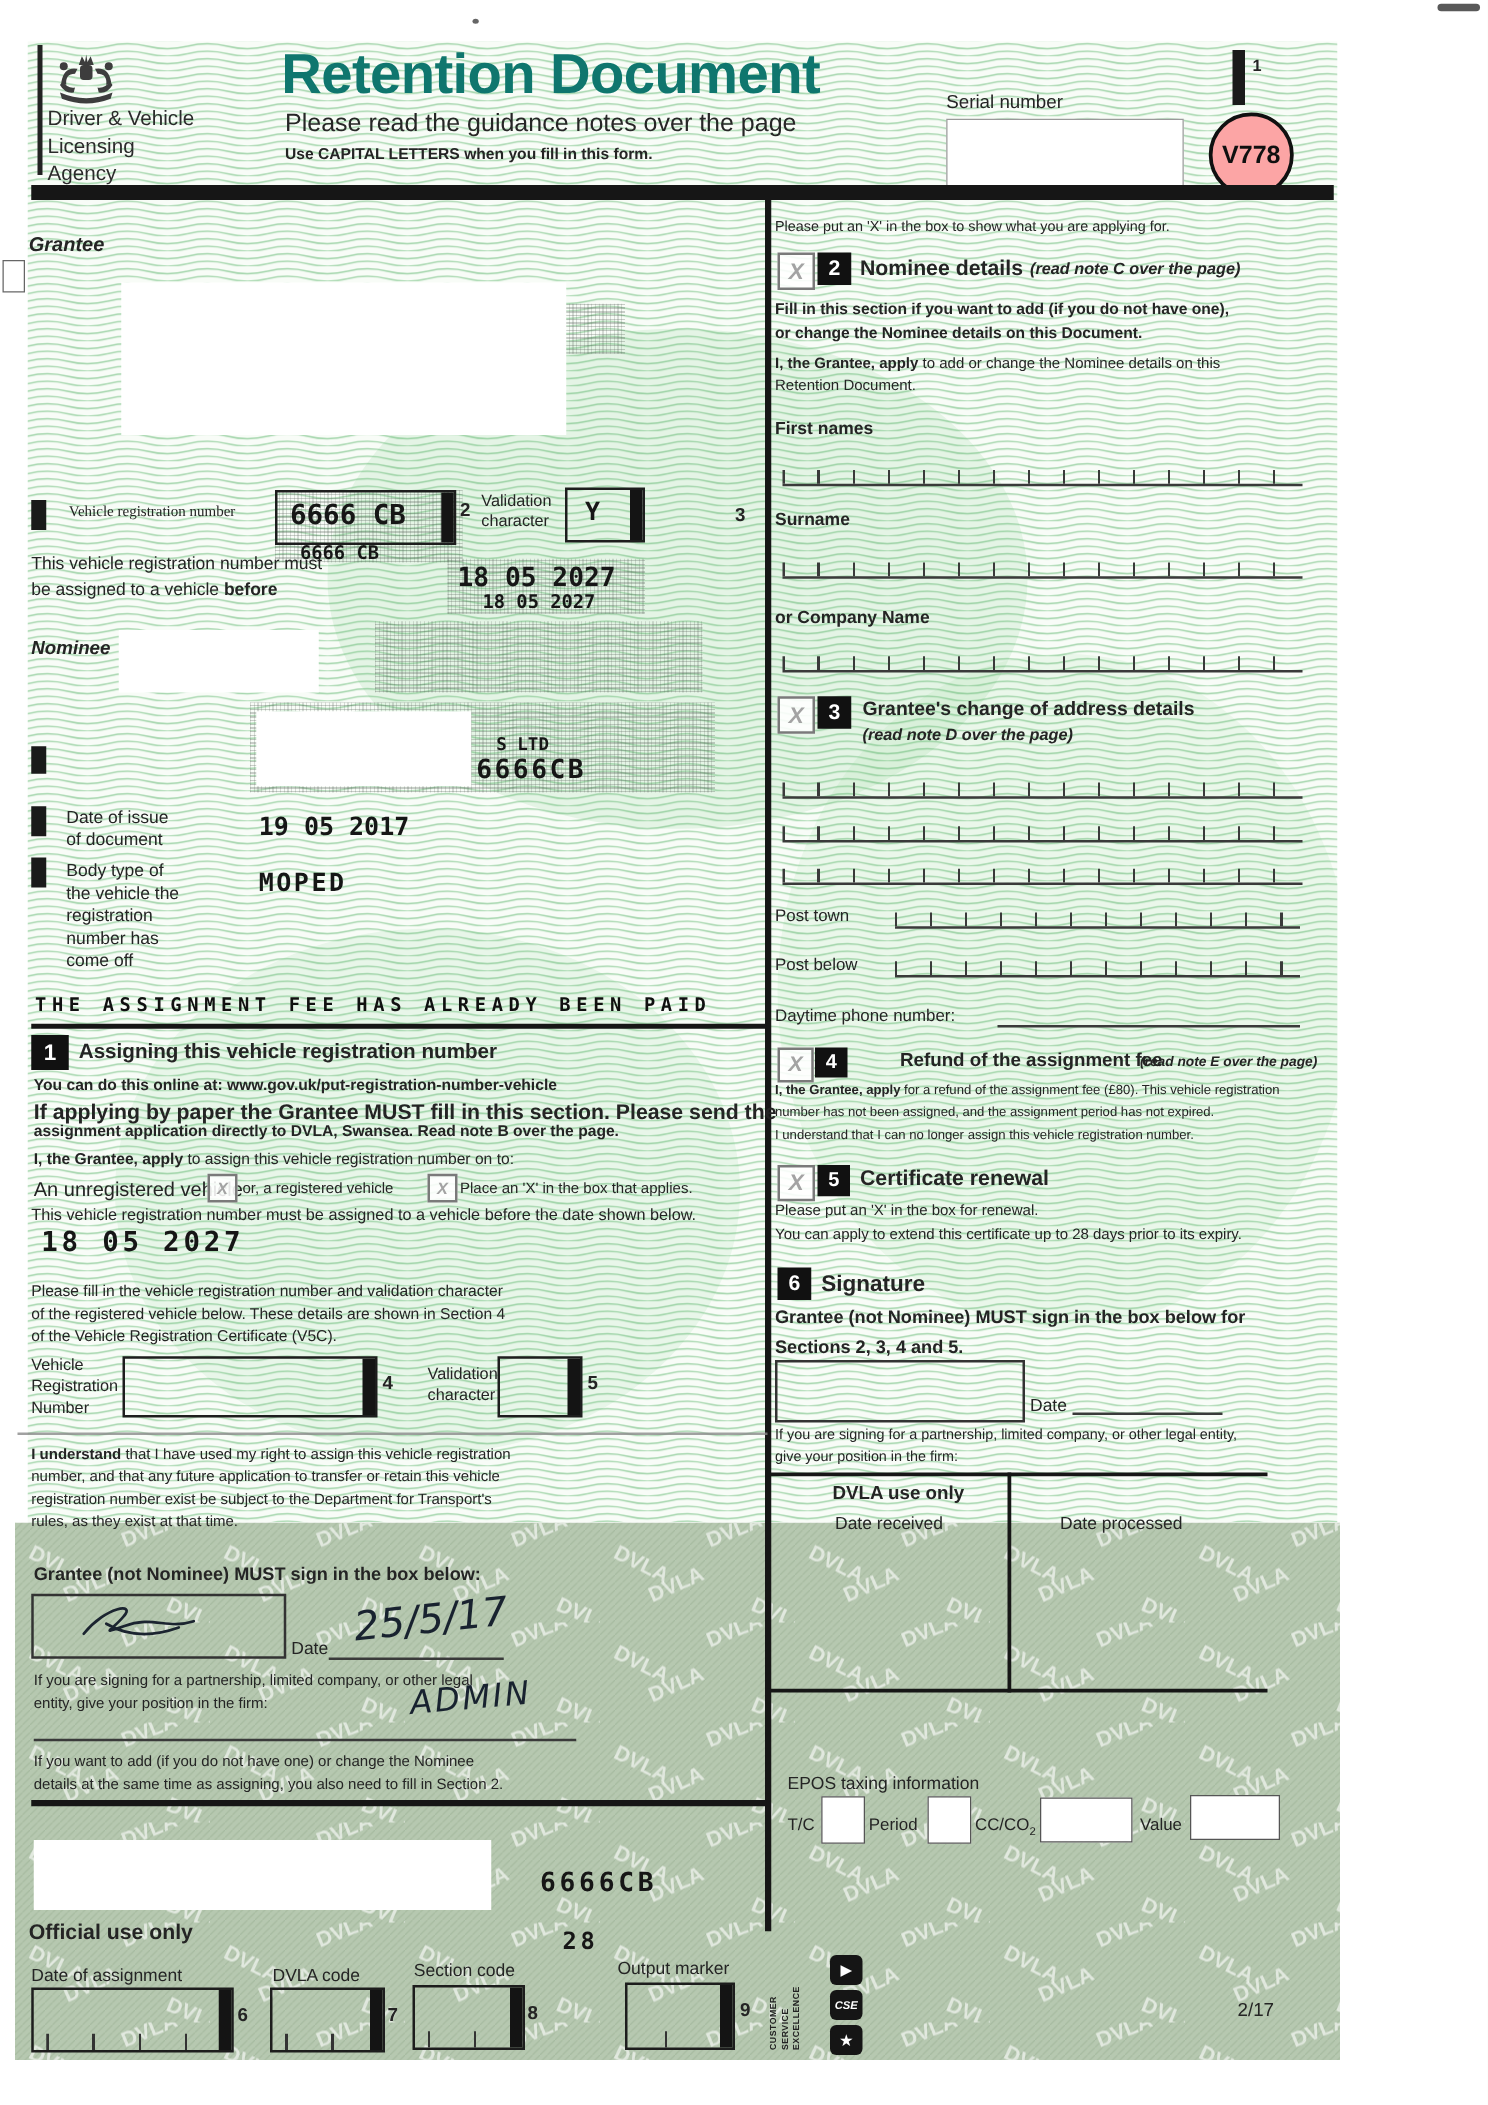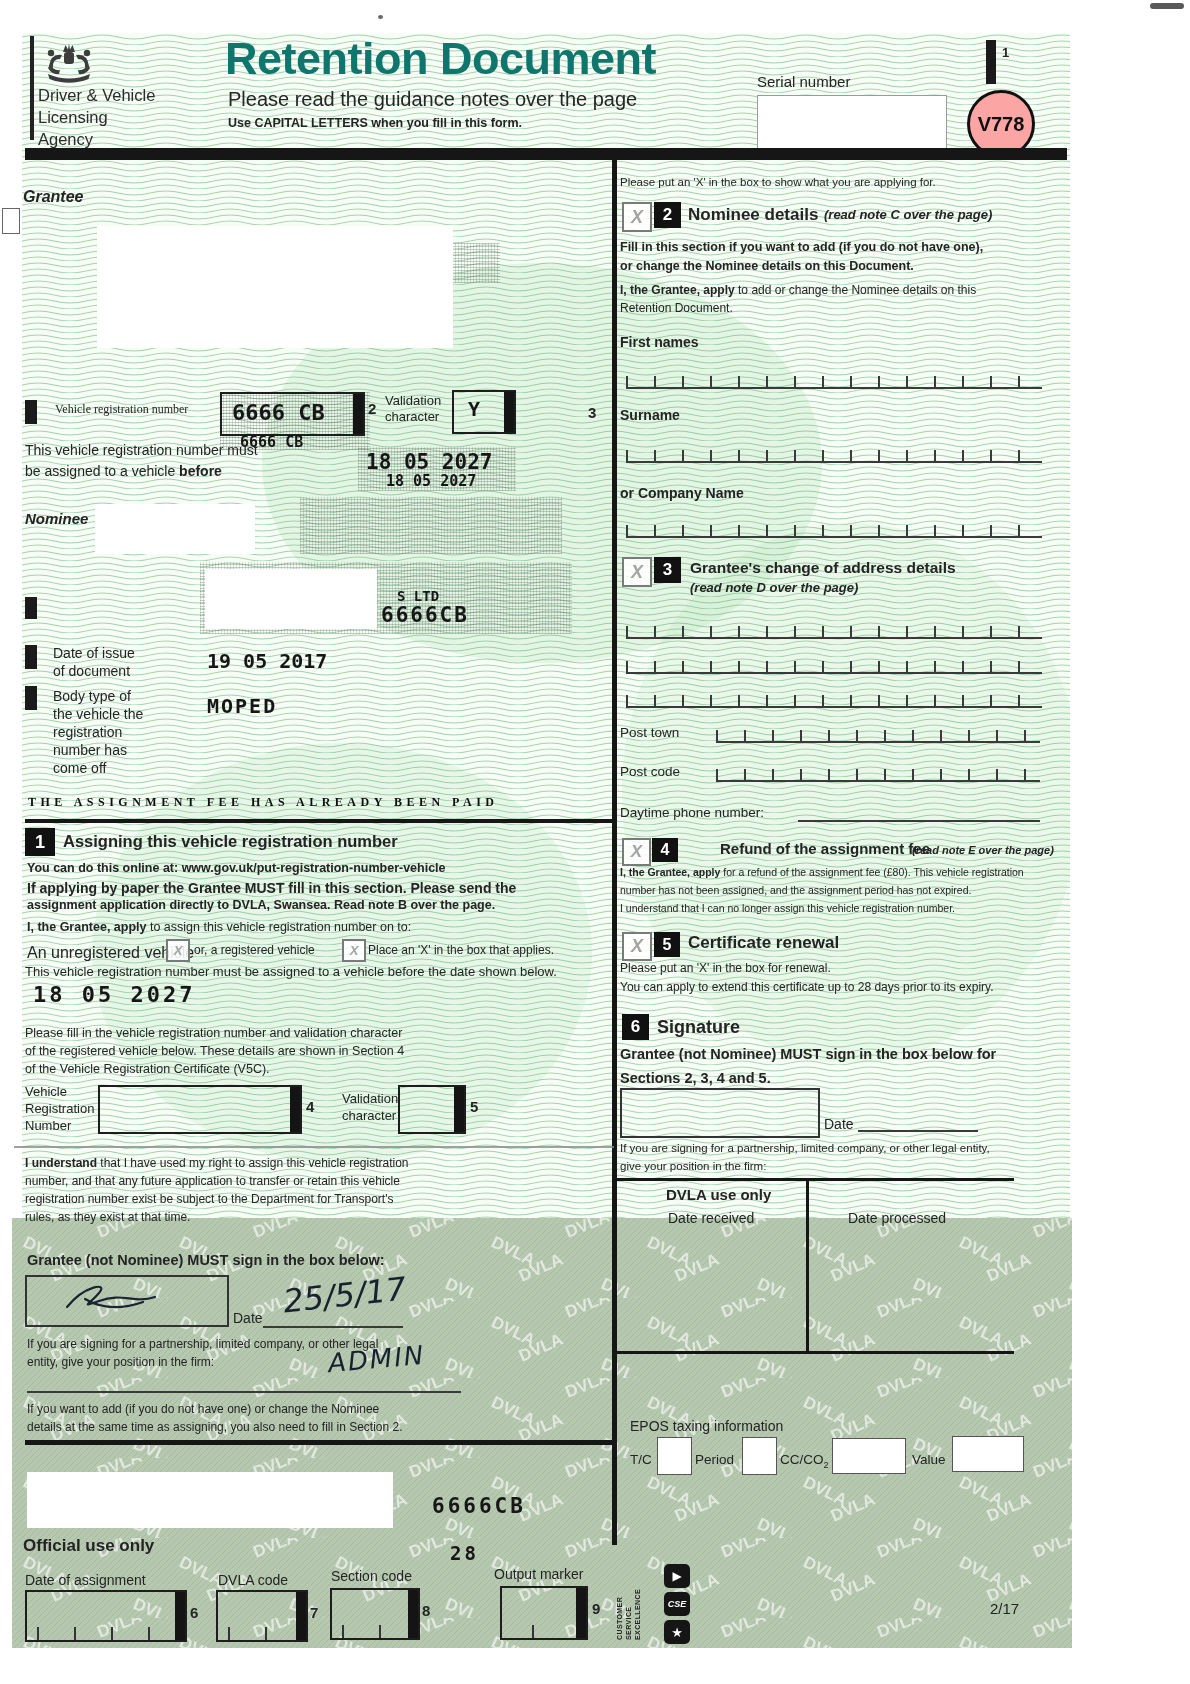--- a/index.html
+++ b/index.html
@@ -163,27 +163,27 @@
 <div class="t" style="left:53px;top:663px;font-size:14px;">of document</div>
 <div class="t mono" style="left:207px;top:650px;font-size:20px;">19 05 2017</div>
 
 <div class="t" style="left:53px;top:688px;font-size:14px;">Body type of</div>
 <div class="t" style="left:53px;top:706px;font-size:14px;">the vehicle the</div>
 <div class="t" style="left:53px;top:724px;font-size:14px;">registration</div>
 <div class="t" style="left:53px;top:742px;font-size:14px;">number has</div>
 <div class="t" style="left:53px;top:760px;font-size:14px;">come off</div>
 <div class="t mono" style="left:207px;top:695px;font-size:20px;letter-spacing:2px;">MOPED</div>
 
-<div class="t mono" style="left:28px;top:796px;font-size:12px;letter-spacing:4.5px;color:#101010;font-family:Liberation Serif, serif;">THE ASSIGNMENT FEE HAS ALREADY BEEN PAID</div>
+<div class="t mono" style="left:28px;top:796px;font-size:15px;letter-spacing:4.5px;color:#101010;">THE ASSIGNMENT FEE HAS ALREADY BEEN PAID</div>
 <div class="rule" style="left:25px;top:819px;width:588px;height:4px;"></div>
 
 <div class="nbox" style="left:25px;top:828px;width:30px;height:28px;font-size:18px;">1</div>
 <div class="t b" style="left:63px;top:832px;font-size:16.5px;">Assigning this vehicle registration number</div>
 <div class="t b" style="left:27px;top:861px;font-size:12.5px;">You can do this online at: www.gov.uk/put-registration-number-vehicle</div>
-<div class="t b" style="left:27px;top:880px;font-size:14px;">If applying by paper the Grantee MUST fill in this section. Please send the</div>
+<div class="t b" style="left:27px;top:880px;font-size:17px;">If applying by paper the Grantee MUST fill in this section. Please send the</div>
 <div class="t b" style="left:27px;top:898px;font-size:12.5px;">assignment application directly to DVLA, Swansea. Read note B over the page.</div>
 <div class="t" style="left:27px;top:920px;font-size:12.5px;">
   <span class="b">I, the Grantee, apply</span><span> to assign this vehicle registration number on to:</span>
 </div>
 <div class="t" style="left:27px;top:944px;font-size:16px;">An unregistered vehicle</div>
 <div class="xbox" style="left:166px;top:939px;width:20px;height:19px;font-size:13px;">
   <span>X</span>
 </div>
 <div class="t" style="left:194px;top:944px;font-size:12px;">or, a registered vehicle</div>
 <div class="xbox" style="left:342px;top:939px;width:20px;height:19px;font-size:13px;">
@@ -301,21 +301,21 @@
   <span>X</span>
 </div>
 <div class="nbox" style="left:654px;top:557px;width:27px;height:26px;font-size:17px;">3</div>
 <div class="t b" style="left:690px;top:559px;font-size:15.5px;">Grantee's change of address details</div>
 <div class="t b i" style="left:690px;top:581px;font-size:13px;">(read note D over the page)</div>
 <div class="comb" style="left:626px;top:622px;width:416px;height:15px;"></div>
 <div class="comb" style="left:626px;top:657px;width:416px;height:15px;"></div>
 <div class="comb" style="left:626px;top:691px;width:416px;height:15px;"></div>
 <div class="t" style="left:620px;top:725px;font-size:13.5px;">Post town</div>
 <div class="comb" style="left:716px;top:726px;width:324px;height:15px;"></div>
-<div class="t" style="left:620px;top:764px;font-size:13.5px;">Post code</div>
+<div class="t" style="left:620px;top:764px;font-size:13.5px;">Post below</div>
 <div class="comb" style="left:716px;top:765px;width:324px;height:15px;"></div>
 <div class="t" style="left:620px;top:805px;font-size:13.5px;">Daytime phone number:</div>
 <div class="uline" style="left:798px;top:820px;width:242px;"></div>
 
 <div class="xbox" style="left:622px;top:838px;width:25px;height:24px;font-size:17px;">
   <span>X</span>
 </div>
 <div class="nbox" style="left:652px;top:838px;width:26px;height:24px;font-size:16px;">4</div>
 <div class="t b" style="left:720px;top:840px;font-size:15px;text-align:right;">Refund of the assignment fee</div>
 <div class="t b i" style="left:912px;top:844px;font-size:11px;">(read note E over the page)</div>

